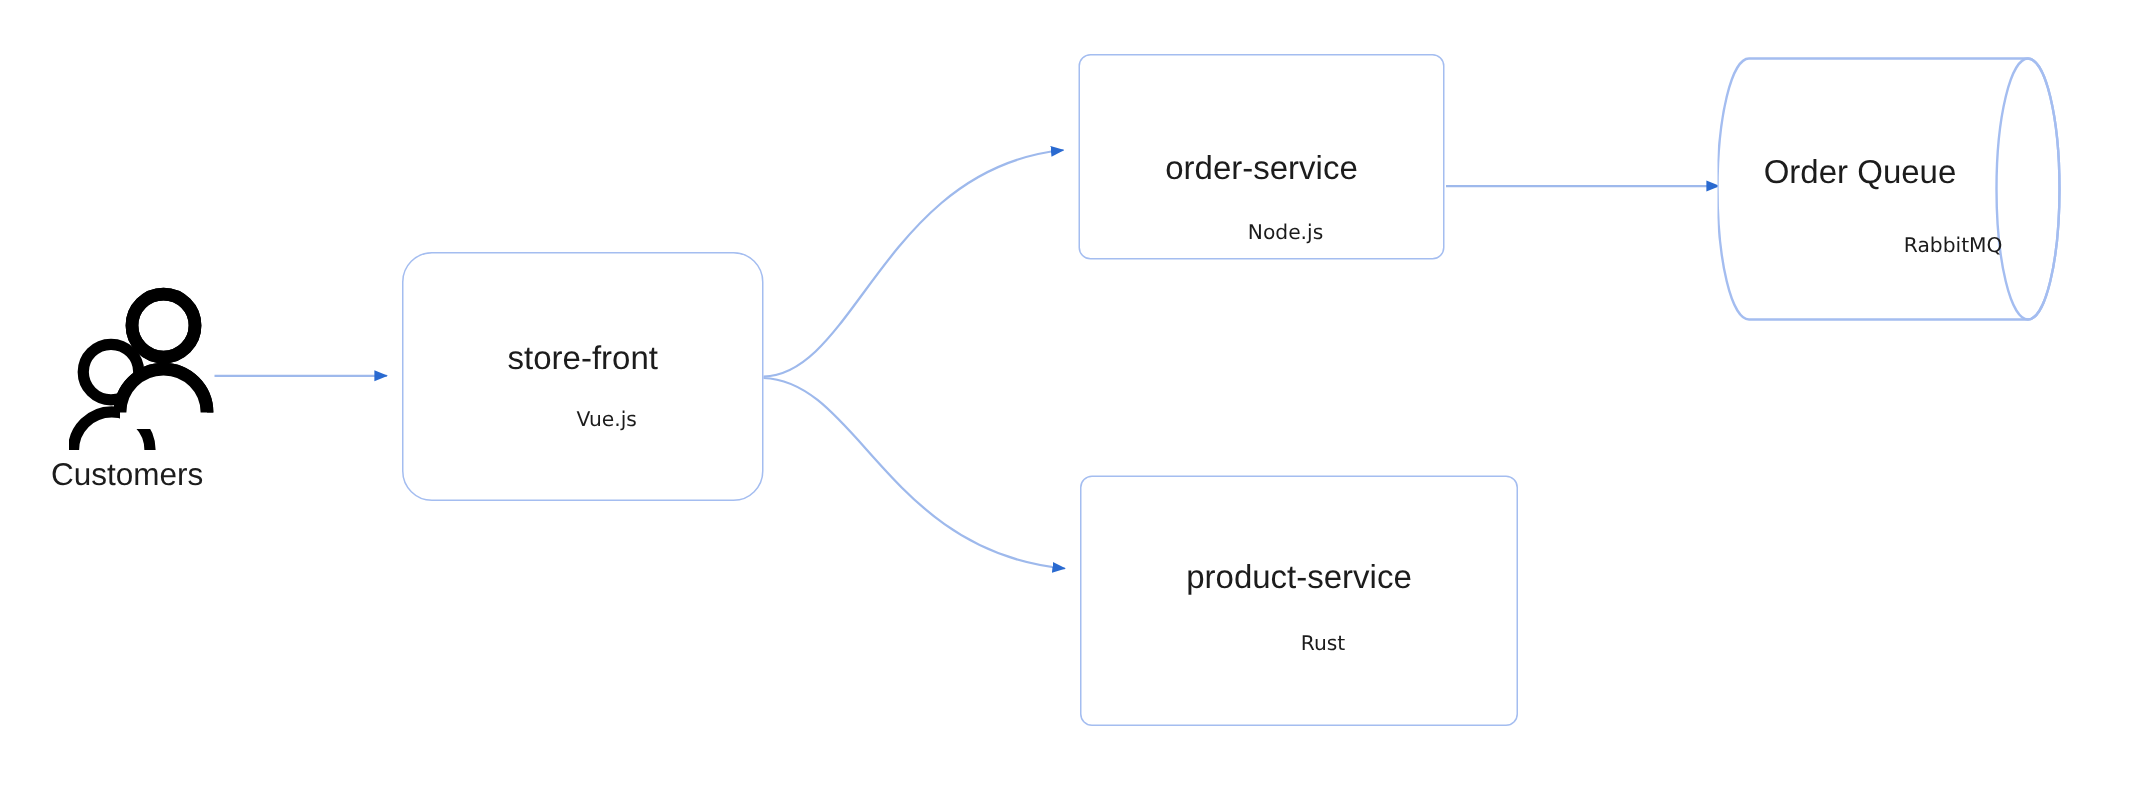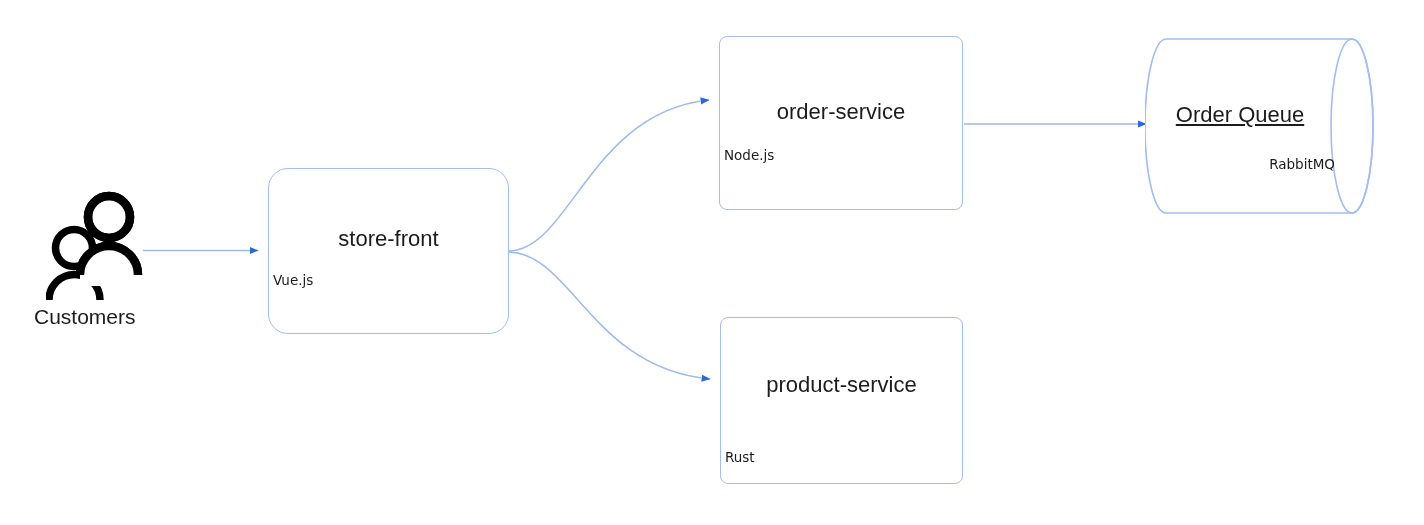--- a/index.html
+++ b/index.html
@@ -41,62 +41,62 @@
     left: 0;
     width: 100%;
     text-align: center;
     color: #1c1c1c;
     font-size: 22px;
     font-family: "Liberation Sans", sans-serif;
     white-space: nowrap;
   }
   .node-sub {
     position: absolute;
-    left: 4px;
+    left: 16px;
     width: 100%;
+    text-align: center;
     color: #1c1c1c;
     font-size: 13.5px;
     font-family: "DejaVu Sans", sans-serif;
     white-space: nowrap;
   }
 
   
   #node-store-front { left: 268px; top: 168px; width: 241px; height: 166px; border-radius: 20px; }
   #node-store-front .node-title { top: 57px; }
   #node-store-front .node-sub   { top: 103px; }
 
   
-  #node-order-service { left: 719px; top: 36px; width: 244px; height: 174px; }
+  #node-order-service { left: 719px; top: 36px; width: 244px; height: 137px; }
   #node-order-service .node-title { top: 62px; }
   #node-order-service .node-sub   { top: 110px; }
 
   
-  #node-product-service { left: 720px; top: 317px; width: 243px; height: 167px; }
+  #node-product-service { left: 720px; top: 317px; width: 292px; height: 167px; }
   #node-product-service .node-title { top: 54px; }
-  #node-product-service .node-sub   { top: 103px; margin-top: 28px; }
+  #node-product-service .node-sub   { top: 103px; }
 
   
   #node-order-queue {
     position: absolute;
     left: 1145px;
     top: 32px;
     width: 236px;
     height: 186px;
   }
   #node-order-queue .cyl-svg {
     position: absolute;
     left: 0; top: 0;
     width: 236px; height: 186px;
   }
   #node-order-queue .node-title {
     top: 70px;
     left: 0;
     width: 190px;
     text-align: center;
-    text-decoration: underline;
   }
   #node-order-queue .node-sub {
     top: 124px;
     left: 0;
     width: 190px;
     text-align: right;
   }
 
   
   #node-customers {

